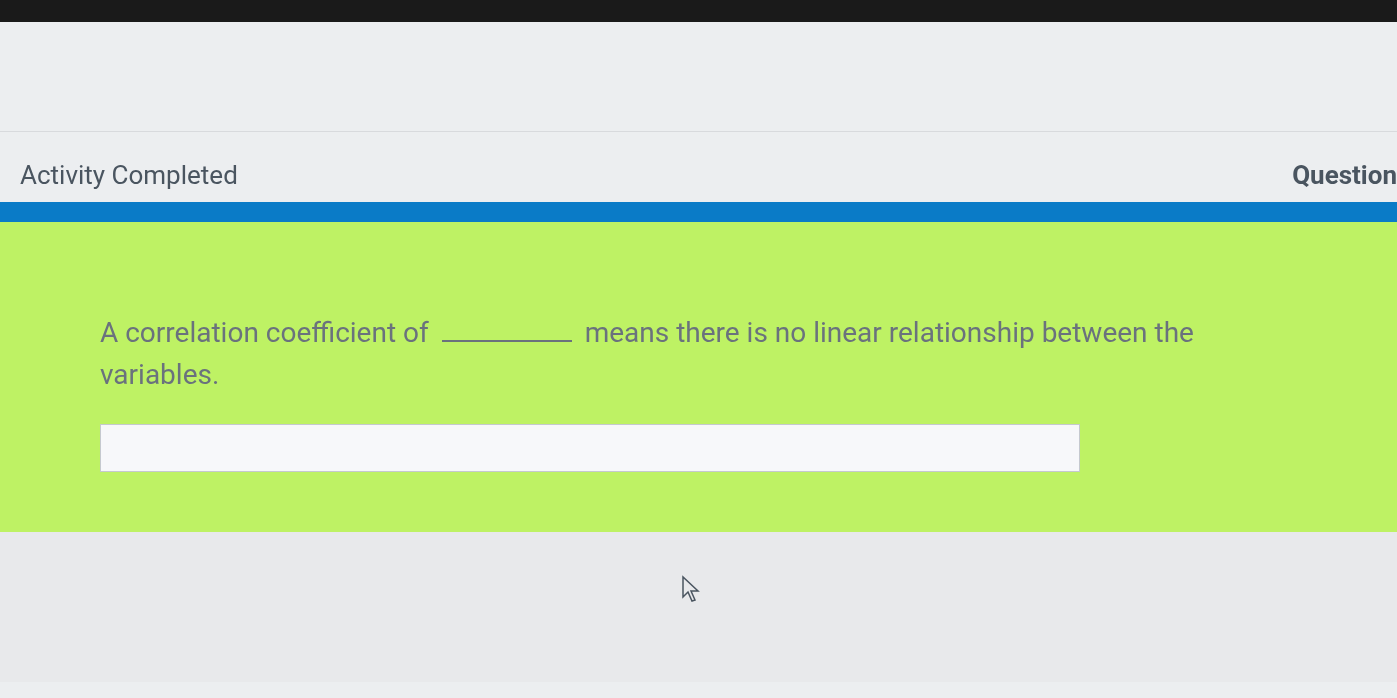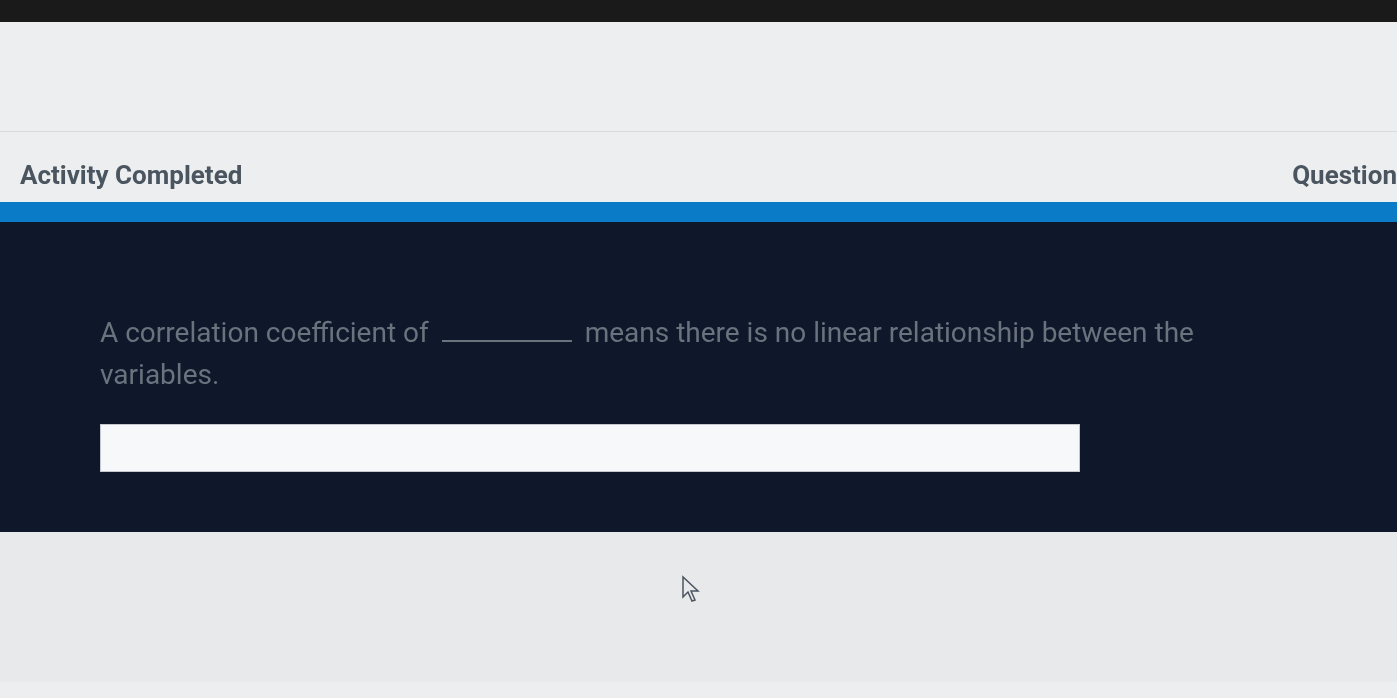--- a/index.html
+++ b/index.html
@@ -29,35 +29,35 @@
     .activity-row {
       display: flex;
       justify-content: space-between;
       align-items: flex-end;
       padding: 28px 0 12px 20px;
       background: #eceef0;
     }
     .activity-label {
       font-size: 26px;
       color: #4a5560;
-      font-weight: 700;
+      font-weight: 400;
     }
     .question-label {
       font-size: 26px;
       color: #4a5560;
       font-weight: 700;
       padding-right: 0;
     }
     .progress-bar {
       width: 100%;
       height: 20px;
       background: #0a7bc7;
     }
     .question-container {
-      background: #0f172a;
+      background: #bef264;
       padding: 90px 100px 60px 100px;
       min-height: 220px;
     }
     .question-text {
       font-size: 28px;
       color: #6a727d;
       font-weight: 400;
       line-height: 1.5;
       margin-bottom: 28px;
     }

